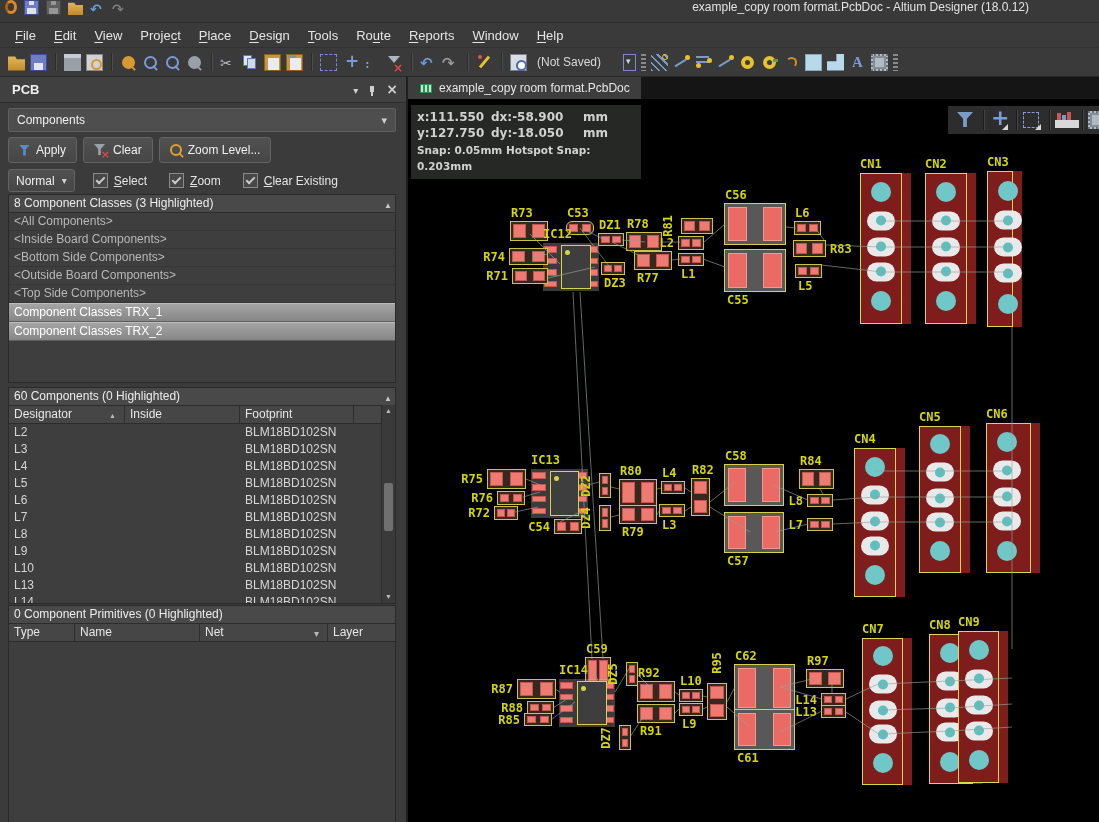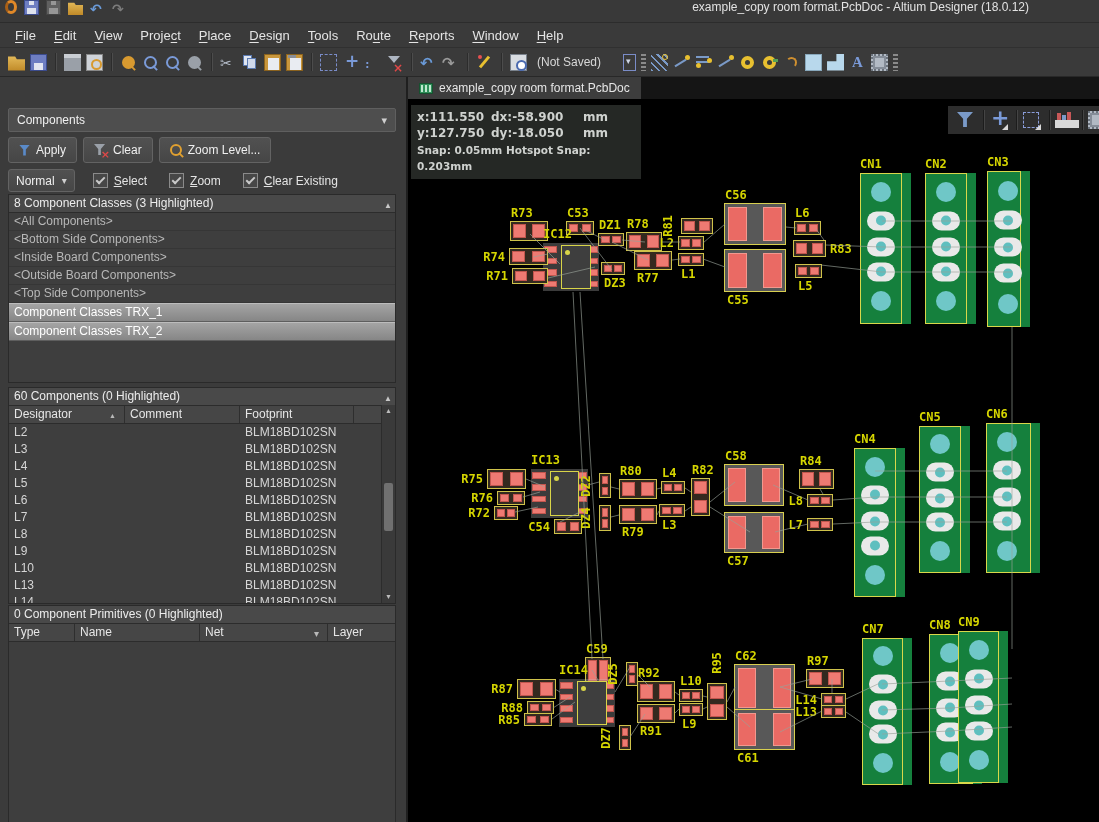--- a/index.html
+++ b/index.html
@@ -157,21 +157,21 @@
   .vp{position:absolute;left:2px;right:2px;height:36%;background:#ee7a72;box-shadow:inset 0 0 0 1px #c2564e;}
   .vp.p1{top:2px;} .vp.p2{bottom:2px;}
   .k-cap{border:1px solid #d8cf50;background:#585858;}
   .cp{position:absolute;top:3px;bottom:3px;width:31%;background:#ea6a64;box-shadow:inset 0 0 0 1px #f2988e;}
   .cp.p1{left:3px;} .cp.p2{right:3px;}
   .k-ic{background:rgba(195,195,195,.30);}
   .ic-pl,.ic-pr{position:absolute;width:24%;height:13%;background:#ee7a72;box-shadow:inset 0 0 0 1px #c2564e;}
   .ic-pl{left:1px;} .ic-pr{right:1px;}
   .ic-inner{position:absolute;left:33%;right:15%;top:4%;bottom:4%;background:#3e3e3e;border:1px solid #d8d448;}
   .ic-dot{position:absolute;left:40%;top:15%;width:5px;height:5px;border-radius:50%;background:#d8d448;}
-  .k-conn{background:#15803d;}
+  .k-conn{background:#7f1d1d;}
   .conn-outline{position:absolute;left:0;top:0;bottom:0;right:9px;border:1px solid #d8d84a;}
   .conn-c{position:absolute;left:11px;width:20px;height:20px;border-radius:50%;background:#6fc7c7;transform:translateY(-50%);}
   .conn-o{position:absolute;left:7px;width:28px;height:19px;border-radius:10px;background:#e9e9e9;transform:translateY(-50%);}
   .conn-o i{position:absolute;left:50%;top:50%;width:10px;height:10px;border-radius:50%;background:#5fbfbf;transform:translate(-50%,-50%);}
   .lbl{position:absolute;font:bold 12px "DejaVu Sans Mono",monospace;color:#d6d600;white-space:nowrap;z-index:4;}
   .lbl.top{bottom:100%;margin-bottom:2px;left:0;}
   .lbl.bottom{top:100%;margin-top:2px;left:2px;}
   .lbl.left{right:100%;margin-right:5px;top:50%;transform:translateY(-50%);}
   .lbl.right{left:100%;margin-left:5px;top:50%;transform:translateY(-50%);}
   .lbl.left-vert{right:100%;margin-right:3px;top:50%;transform:translateY(-50%) rotate(-90deg);}
@@ -252,20 +252,28 @@
         <span class="tbi i-place-component"></span>
         <span class="tbi i-dots"></span>
         <span class="tspacer"></span>
         <span class="tspacer2"></span>
       </div>
   </div>
 
   <div class="main">
 
     <div class="panel">
+      <div class="p-header">
+        <span class="p-title">PCB</span>
+        <span class="p-hicons">
+          <span class="ph-caret"></span>
+          <span class="ph-pin"></span>
+          <span class="ph-close"></span>
+        </span>
+      </div>
 
       <div class="combo">
         <span>Components</span>
       </div>
 
       <div class="btnrow">
         <div class="pbtn">
           <span class="b-funnel"></span>
           <span>Apply</span>
         </div>
@@ -292,37 +300,37 @@
           </div>
       </div>
 
       <div class="listbox classes">
         <div class="sec-band">
           <span>8 Component Classes (3 Highlighted)</span>
           <span class="up-arrow">▲</span>
         </div>
         <div id="classlist">
             <div class="citem">&lt;All Components&gt;</div>
+            <div class="citem">&lt;Inside Board Components&gt;</div>
             <div class="citem">&lt;Bottom Side Components&gt;</div>
-            <div class="citem">&lt;Inside Board Components&gt;</div>
             <div class="citem">&lt;Outside Board Components&gt;</div>
             <div class="citem">&lt;Top Side Components&gt;</div>
             <div class="citem hi">Component Classes TRX_1</div>
             <div class="citem hi">Component Classes TRX_2</div>
           </div>
       </div>
 
       <div class="listbox comps">
         <div class="sec-band">
           <span>60 Components (0 Highlighted)</span>
           <span class="up-arrow">▲</span>
         </div>
         <div class="colrow">
           <span class="hcell w1 sort">Designator</span>
-          <span class="hcell w2">Comment</span>
+          <span class="hcell w2">Inside</span>
           <span class="hcell w3">Footprint</span>
         </div>
         <div id="comprows">
             <div class="trow">
               <span class="tc c1">L2</span>
               <span class="tc c2"></span>
               <span class="tc c3">BLM18BD102SN</span>
             </div>
             <div class="trow">
               <span class="tc c1">L3</span>
@@ -495,21 +503,21 @@
           <line x1="542" y1="631" x2="604" y2="627"></line>
           <line x1="474" y1="657" x2="542" y2="654"></line>
           <line x1="542" y1="654" x2="604" y2="650"></line>
         </svg>
       <div id="parts">
           <div class="cmp k-r" style="left: 102px; top: 144px; width: 38px; height: 20px;">
             <span class="hp p1"></span>
             <span class="hp p2"></span>
             <span class="lbl top">R73</span>
           </div>
-          <div class="cmp k-l" style="left: 158px; top: 144px; width: 28px; height: 14px;">
+          <div class="cmp k-l" style="left: 158px; top: 144px; width: 28px; height: 14px; border-radius: 6px;">
             <span class="hp p1"></span>
             <span class="hp p2"></span>
             <span class="lbl top">C53</span>
           </div>
           <div class="cmp k-dzh" style="left: 190px; top: 156px; width: 26px; height: 13px;">
             <span class="hp p1"></span>
             <span class="hp p2"></span>
             <span class="lbl top">DZ1</span>
           </div>
           <div class="cmp k-ic" style="left: 135px; top: 166px; width: 56px; height: 48px;">
@@ -613,21 +621,21 @@
             </span>
             <span class="conn-o" style="top: 49%;">
               <i></i>
             </span>
             <span class="conn-o" style="top: 65.5%;">
               <i></i>
             </span>
             <span class="conn-c" style="top: 85%;"></span>
             <span class="lbl top">CN2</span>
           </div>
-          <div class="cmp k-conn" style="left: 579px; top: 94px; width: 43px; height: 156px;">
+          <div class="cmp k-conn" style="left: 579px; top: 94px; width: 35px; height: 156px;">
             <span class="conn-outline"></span>
             <span class="conn-c" style="top: 12.5%;"></span>
             <span class="conn-o" style="top: 31.5%;">
               <i></i>
             </span>
             <span class="conn-o" style="top: 49%;">
               <i></i>
             </span>
             <span class="conn-o" style="top: 65.5%;">
               <i></i>
@@ -671,21 +679,21 @@
           <div class="cmp k-dzv" style="left: 191px; top: 396px; width: 12px; height: 25px;">
             <span class="vp p1"></span>
             <span class="vp p2"></span>
             <span class="lbl left-vert">DZ2</span>
           </div>
           <div class="cmp k-dzv" style="left: 191px; top: 428px; width: 12px; height: 26px;">
             <span class="vp p1"></span>
             <span class="vp p2"></span>
             <span class="lbl left-vert">DZ4</span>
           </div>
-          <div class="cmp k-r" style="left: 211px; top: 402px; width: 38px; height: 20px;">
+          <div class="cmp k-r" style="left: 211px; top: 402px; width: 38px; height: 27px;">
             <span class="hp p1"></span>
             <span class="hp p2"></span>
             <span class="lbl top">R80</span>
           </div>
           <div class="cmp k-l" style="left: 253px; top: 404px; width: 24px; height: 13px;">
             <span class="hp p1"></span>
             <span class="hp p2"></span>
             <span class="lbl top">L4</span>
           </div>
           <div class="cmp k-rv" style="left: 283px; top: 401px; width: 19px; height: 38px;">

